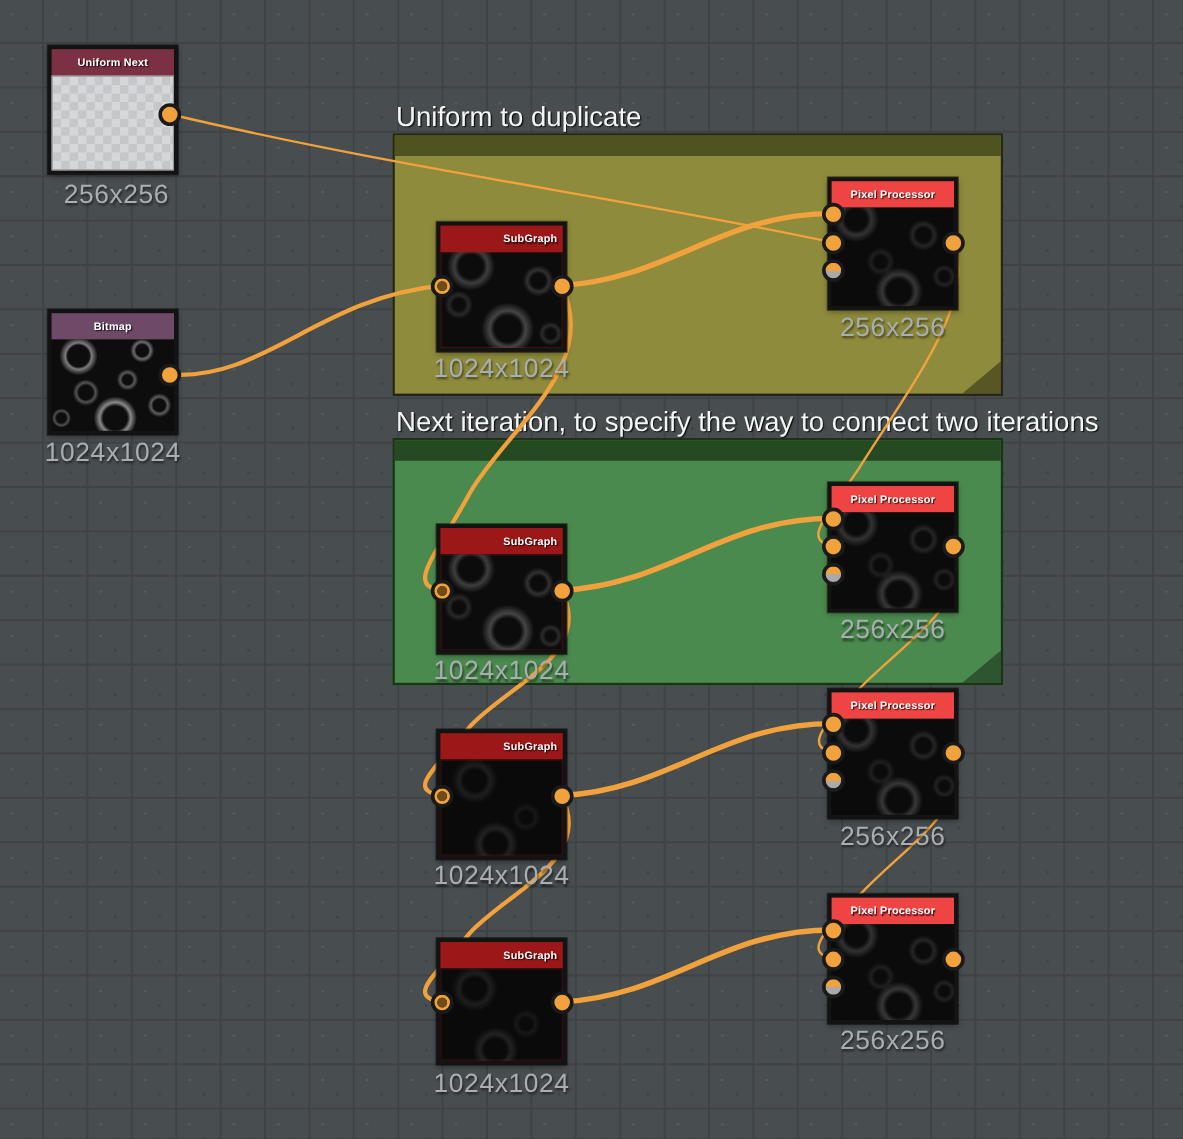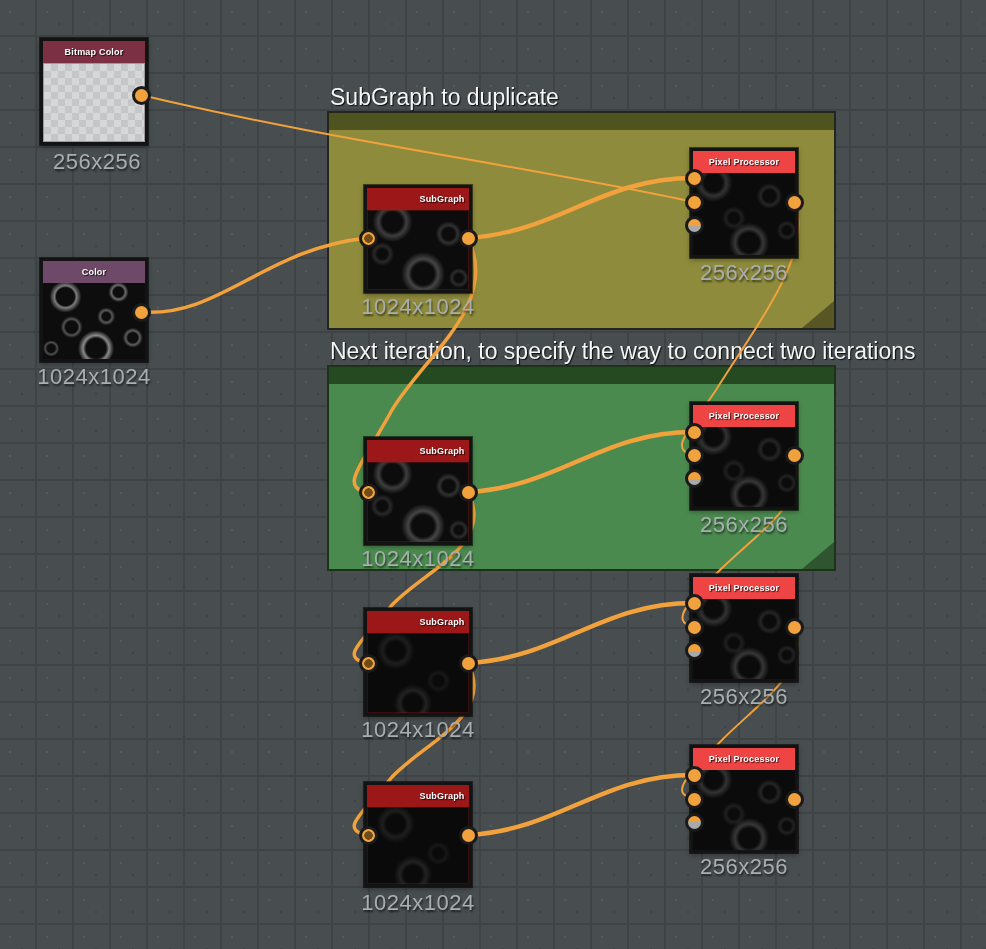--- a/index.html
+++ b/index.html
@@ -117,21 +117,21 @@
     position:absolute; z-index:17; width:160px; text-align:center;
     font-size:22px; font-weight:normal; color:#a9afb1;
     text-shadow:1px 2px 2px rgba(0,0,0,.55); letter-spacing:.5px; pointer-events:none;
   }
 </style>
 </head>
 <body>
 
 <div id="canvas">
 
-  <div class="frame-caption" style="left:330px; top:84px;">SubGraph to duplicate</div>
+  <div class="frame-caption" style="left:330px; top:84px;">Uniform to duplicate</div>
   <div class="frame-caption" style="left:330px; top:338px;">Next iteration, to specify the way to connect two iterations</div>
 
   <div class="frame" id="frame-yellow">
     <div class="titlebar"></div>
     <div class="resize-tri"></div>
   </div>
   <div class="frame" id="frame-green">
     <div class="titlebar"></div>
     <div class="resize-tri"></div>
   </div>
@@ -146,29 +146,29 @@
     <path d="M468,492 C495,545 425,570 392,605 C362,642 338,658 368,663" stroke-width="3.5"></path>
     <path d="M794,455 C812,500 758,532 720,570 C690,600 668,622 694,627" stroke-width="2"></path>
     <path d="M468,663 C560,658 600,603 694,603" stroke-width="4.5"></path>
     <path d="M468,663 C495,716 425,742 392,777 C362,814 338,830 368,835" stroke-width="3.5"></path>
     <path d="M794,627 C812,670 758,703 720,742 C688,776 668,793 694,799" stroke-width="2"></path>
     <path d="M468,835 C560,830 600,775 694,775" stroke-width="4.5"></path>
   </svg>
 
   <div class="node" style="left:40px; top:38px; width:108px; height:107px;">
     <div class="header hdr-uniform">
-      <span>Bitmap Color</span>
+      <span>Uniform Next</span>
     </div>
     <div class="thumb thumb-checker"></div>
   </div>
   <div class="size-label" style="left:17px; top:149px;">256x256</div>
 
   <div class="node" style="left:40px; top:258px; width:108px; height:104px;">
     <div class="header hdr-bitmap">
-      <span>Color</span>
+      <span>Bitmap</span>
     </div>
     <div class="thumb thumb-bubbles"></div>
   </div>
   <div class="size-label" style="left:14px; top:364px;">1024x1024</div>
 
   <div class="node" style="left:364px; top:185px; width:108px; height:108px;">
     <div class="header hdr-subgraph">
       <span>SubGraph</span>
     </div>
     <div class="thumb thumb-rings"></div>

